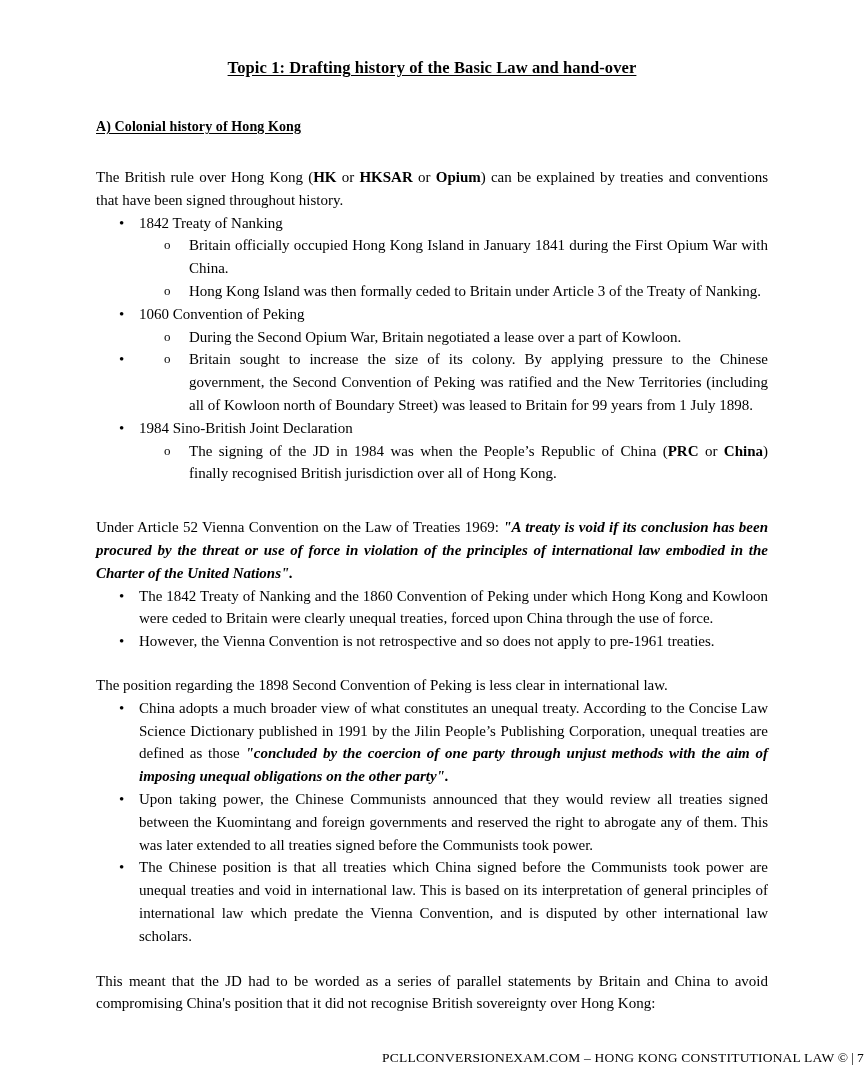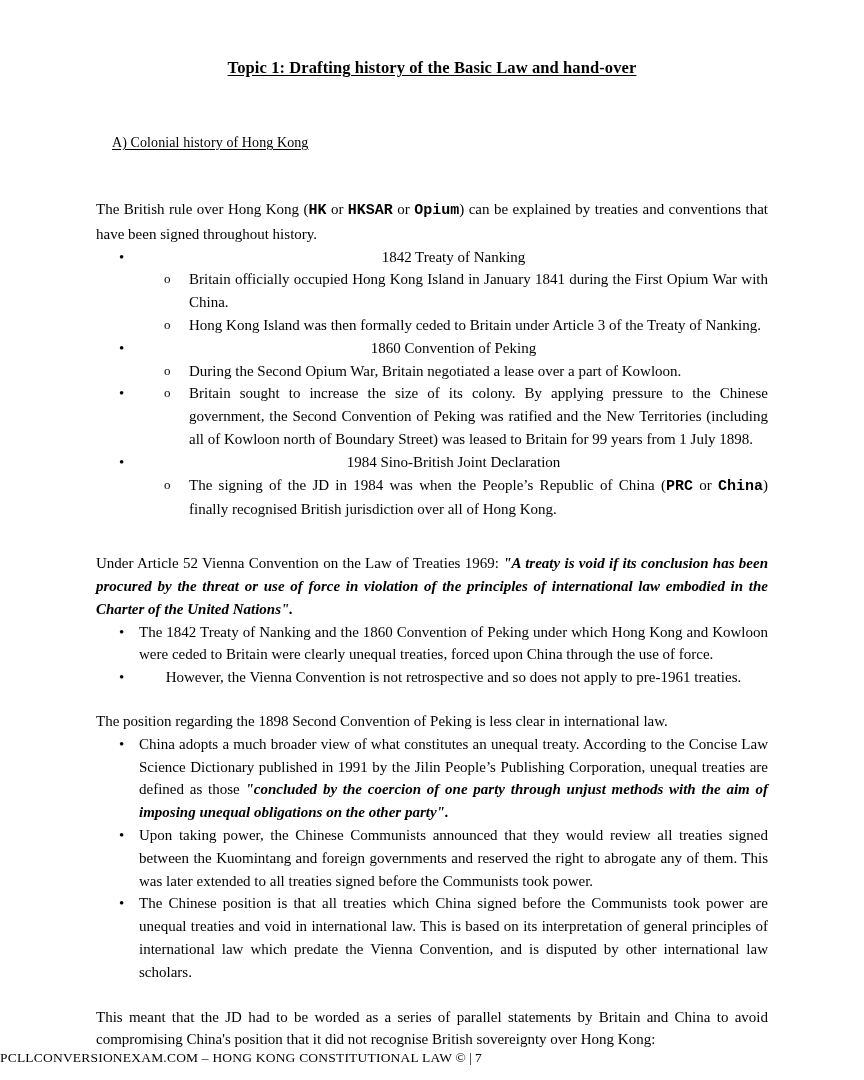--- a/index.html
+++ b/index.html
@@ -30,24 +30,24 @@
     font-size: 16.5px;
     font-weight: bold;
     text-decoration: underline;
     text-underline-offset: 2px;
     margin: 0;
     padding-top: 46px;
     letter-spacing: 0.1px;
   }
   .section-heading {
     font-size: 14px;
-    font-weight: normal;
+    font-weight: bold;
     text-decoration: underline;
     text-underline-offset: 2px;
-    margin: 16px;
+    margin: 0;
     letter-spacing: 0.1px;
   }
   .sec-a-head { padding-top: 41px; }
   .sec-b-head { padding-top: 41px; }
   p.body-text {
     font-size: 15px;
     line-height: 1.52;
     margin: 0;
     text-align: justify;
     text-justify: inter-word;
@@ -91,37 +91,37 @@
     left: 25px;
     top: 0;
     font-size: 13px;
     line-height: 1.68;
   }
   li .txt {
     display: block;
     text-align: justify;
     text-justify: inter-word;
   }
-  li .txt.flat { text-align: center; }
+  li .txt.flat { text-align: left; }
 
   .list-a { padding-top: 7px; }
   .list-b { padding-top: 3px; }
   .list-c { padding-top: 3px; }
 
-  b, .bold { font-weight: bold; font-family: Liberation Mono, monospace; }
+  b, .bold { font-weight: bold; }
   .quote {
     font-style: italic;
     font-weight: bold;
   }
   .footer {
     position: absolute;
     left: 0;
     right: 0;
     bottom: 14px;
-    text-align: left;
+    text-align: right;
     font-size: 13.5px;
     font-variant: small-caps;
     letter-spacing: 0.2px;
   }
   .footer .sep { padding: 0 3px; }
 </style>
 </head>
 <body>
 
 <div class="page">
@@ -144,21 +144,21 @@
         </li>
         <li>
           <span class="marker">o</span>
           <span class="txt">Hong Kong Island was then formally ceded to Britain under Article 3 of the Treaty of Nanking.</span>
         </li>
       </ul>
     </li>
 
     <li>
       <span class="marker">•</span>
-      <span class="txt flat">1860 Convention of Peking</span>
+      <span class="txt flat">1060 Convention of Peking</span>
       <ul class="lvl2">
         <li>
           <span class="marker">o</span>
           <span class="txt">During the Second Opium War, Britain negotiated a lease over a part of Kowloon.</span>
         </li>
       </ul>
     </li>
 
     <li>
       <span class="marker">•</span>

